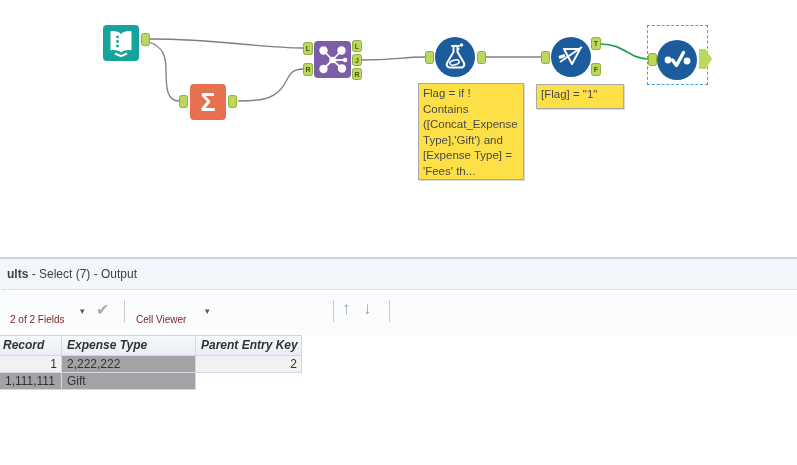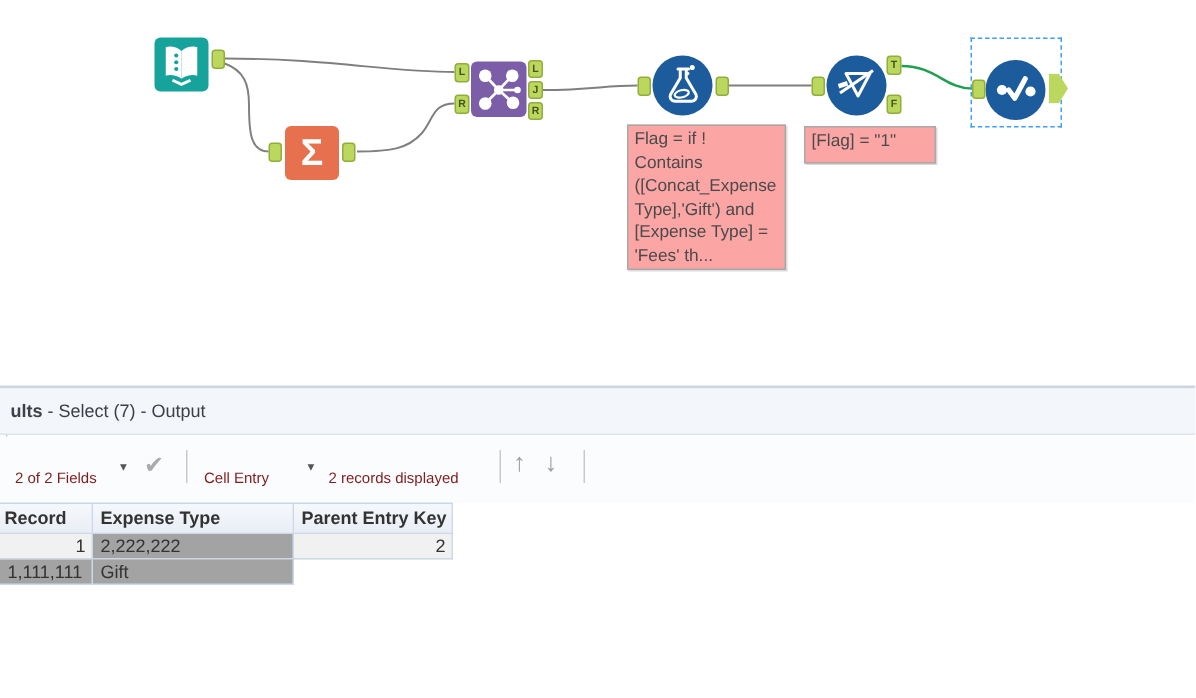--- a/index.html
+++ b/index.html
@@ -8,21 +8,21 @@
   .abs { position:absolute; }
   #stage { position:relative; width:797px; height:465px; background:#fff; }
 
   
   #canvas { left:0; top:0; width:797px; height:257px; background:#fff; }
   .tool-sq { border-radius:4px; display:flex; align-items:center; justify-content:center; }
   .tool-ci { border-radius:50%; display:flex; align-items:center; justify-content:center; }
   .anchor  { background:#bcd75e; border:1px solid #8fae3a; border-radius:2.5px;
              font-size:7px; font-weight:bold; color:#46551c; text-align:center;
              line-height:11px; }
-  .annot   { background:#fca5a5; border:1px solid #a9a9a9; color:#4a4a4a;
+  .annot   { background:#fde047; border:1px solid #a9a9a9; color:#4a4a4a;
              font-size:11.5px; line-height:15.5px; padding:2px 4px;
              white-space:pre-line; box-shadow:1px 1px 0 #d9d9d9; }
   #selection-box { border:1.5px dashed #3f9ff0; background:transparent; }
   .out-arrow { background:#bcd75e; clip-path:polygon(0 0,52% 0,100% 50%,52% 100%,0 100%); }
   .sigma { color:#fff; font-size:25px; font-weight:bold; line-height:34px; }
 
   
   #results-panel { left:0; top:257px; width:797px; height:260px; background:#fff; }
   #panel-top-border { left:0; top:0; width:797px; height:2px; background:#ccd6e3; }
   #title-bar { left:0; top:2px; width:797px; height:31px; background:#f3f7fc;
@@ -36,21 +36,21 @@
   .tb-arrow { font-size:17px; color:#9aa0a6; top:8px; }
   #tb-check { font-size:16px; color:#ababab; top:9px; }
 
   
   #grid { left:0; top:78px; border-top:1px solid #c9d6e8; display:grid;
           grid-template-columns:62px 134px 106px; grid-auto-rows:auto; }
   .g-cell { border-right:1px solid #cdd9ea; border-bottom:1px solid #cdd9ea;
             font-size:12px; color:#333; padding:1px 5px; overflow:hidden;
             white-space:nowrap; }
   .g-head { background:linear-gradient(#f6f8fb,#e9eef6); font-weight:bold;
-            height:20px; padding-top:2px; }
+            height:20px; padding-top:2px;font-style:italic; }
   .g-rec  { background:#f1f1f1; text-align:right; height:17px; padding-right:4px; }
   .g-data { background:#a3a3a3; height:17px; }
 </style>
 </head>
 <body>
 
 <div id="stage">
 
   <div id="canvas" class="abs">
 
@@ -151,23 +151,22 @@
 
     <div id="title-bar" class="abs">
       <div id="title-text" class="abs"><b>ults</b><span> - Select (7) - Output</span></div>
     </div>
 
     <div id="toolbar" class="abs">
       <div class="abs tb-item" style="left:10px">2 of 2 Fields</div>
       <div class="abs tb-caret" style="left:80px">▾</div>
       <div class="abs" id="tb-check" style="left:96px">✔</div>
       <div class="abs tb-sep" style="left:124px"></div>
-      <div class="abs tb-item" style="left:136px">Cell Entry</div>
+      <div class="abs tb-item" style="left:136px">Cell Viewer</div>
       <div class="abs tb-caret" style="left:205px">▾</div>
-      <div class="abs tb-item" style="left:219px">2 records displayed</div>
       <div class="abs tb-sep" style="left:333px"></div>
       <div class="abs tb-arrow" style="left:342px">↑</div>
       <div class="abs tb-arrow" style="left:363px">↓</div>
       <div class="abs tb-sep" style="left:389px"></div>
     </div>
 
     <div id="grid" class="abs">
       <div class="g-cell g-head" style="padding-left:3px">Record</div>
       <div class="g-cell g-head">Expense Type</div>
       <div class="g-cell g-head">Parent Entry Key</div>

